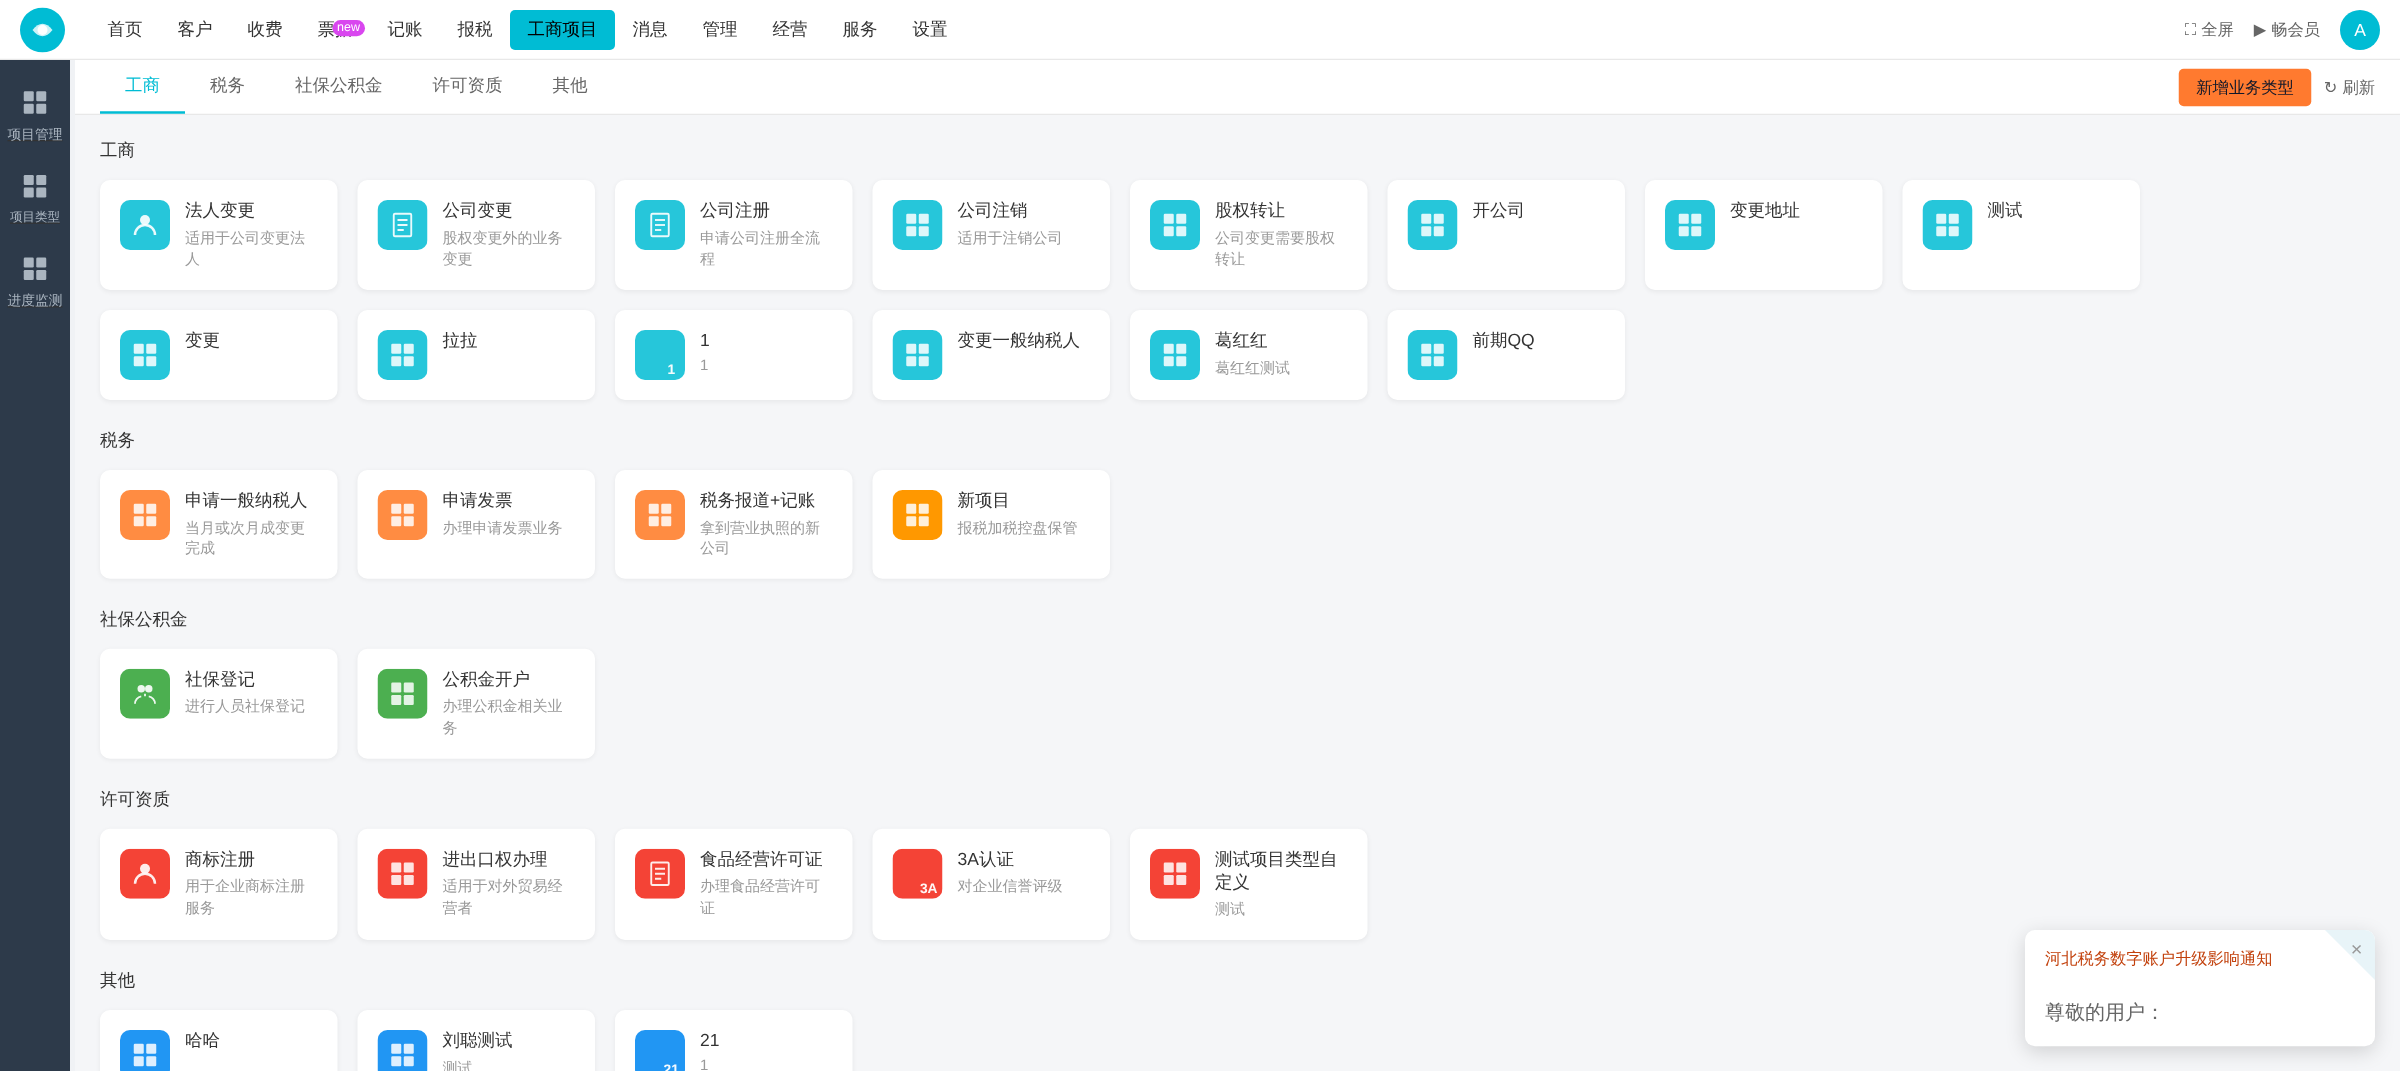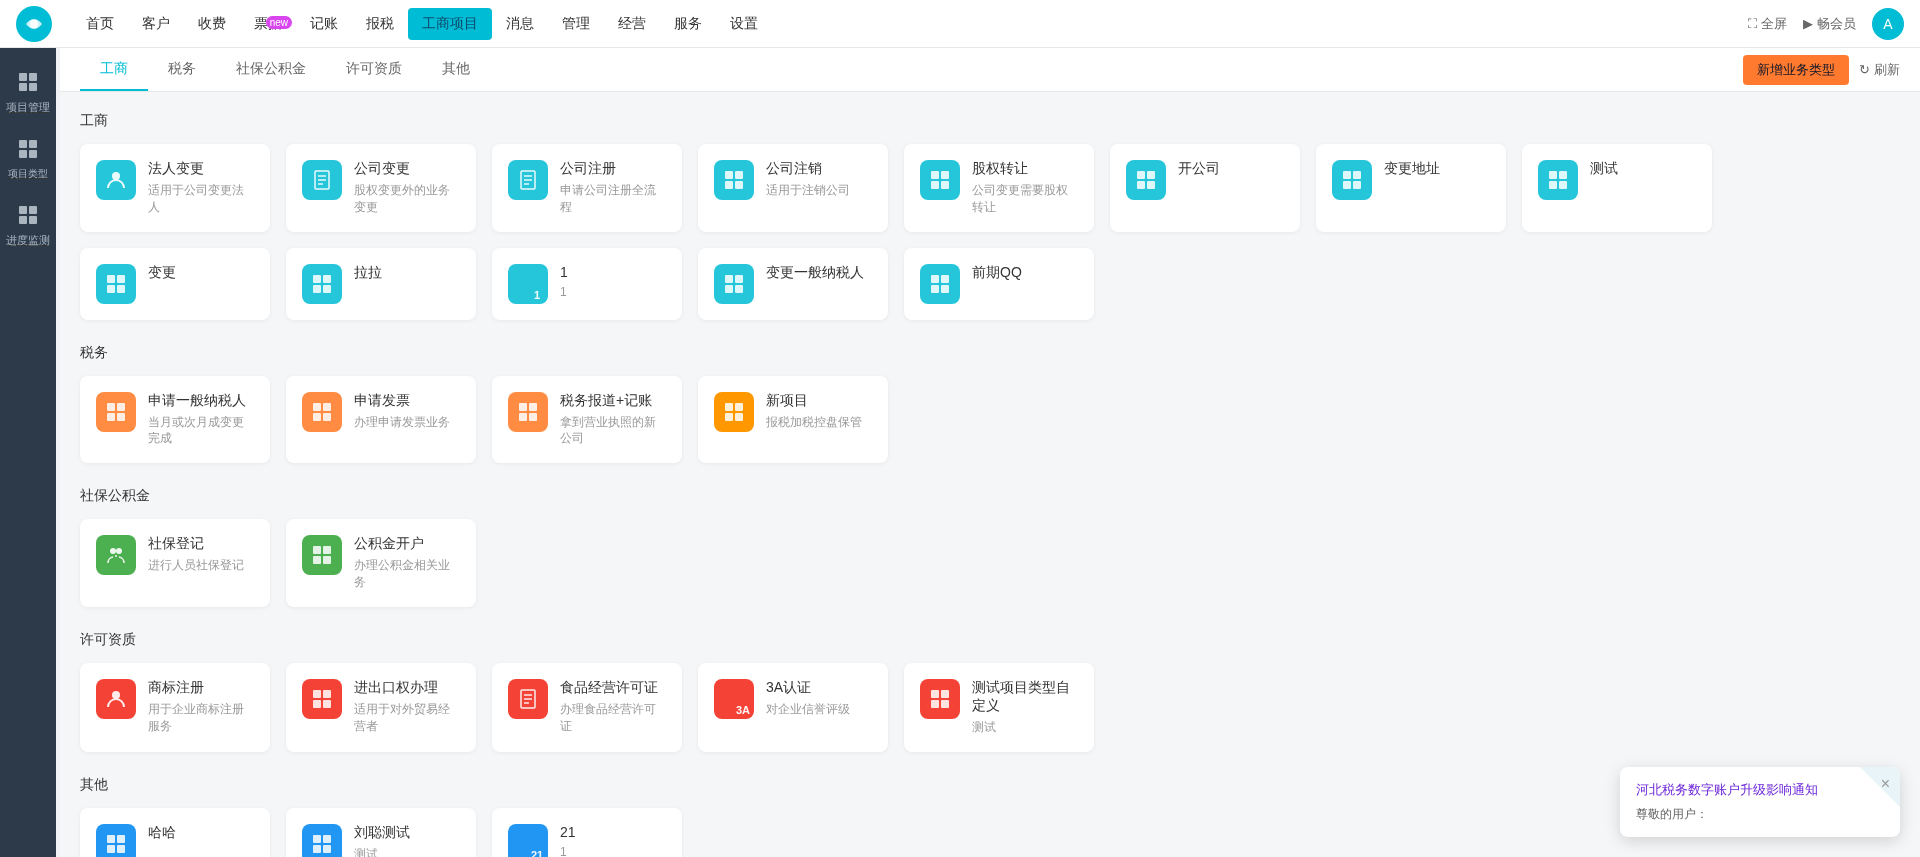--- a/index.html
+++ b/index.html
@@ -31,21 +31,21 @@
       height: 32px;
       display: flex;
       align-items: center;
       cursor: pointer;
       color: #333;
       font-size: 14px;
       position: relative;
     }
     .nav-item.active {
       background: #00bcd4;
-      color: #0c4a6e;
+      color: #000000;
       border-radius: 4px;
     }
     .nav-badge {
       background: #d946ef;
       color: #fff;
       font-size: 10px;
       padding: 1px 4px;
       border-radius: 8px;
       position: absolute;
       top: 8px;
@@ -241,26 +241,26 @@
     .notification-close {
       position: absolute;
       top: 8px;
       right: 10px;
       cursor: pointer;
       color: #999;
       font-size: 16px;
     }
     .notification-title {
       font-size: 13px;
-      color: #6d28d9;
-      margin-bottom: 6px;
+      color: #c2410c;
+      margin-bottom: 23px;
       padding-right: 20px;
     }
     .notification-content {
-      font-size: 12px;
+      font-size: 16px;
       color: #666;
       line-height: 1.5;
     }
     
     .notif-triangle {
       position: absolute;
       top: 0;
       right: 0;
       width: 0; height: 0;
       border-top: 40px solid #e8f4f8;
@@ -572,20 +572,37 @@
     <rect width="40" height="40" rx="8" fill="#26c6da"></rect>
     <g transform="translate(9,9)">
     <rect x="2" y="2" width="8" height="8" rx="1" fill="rgba(255,255,255,0.85)"></rect>
     <rect x="12" y="2" width="8" height="8" rx="1" fill="rgba(255,255,255,0.85)"></rect>
     <rect x="2" y="12" width="8" height="8" rx="1" fill="rgba(255,255,255,0.85)"></rect>
     <rect x="12" y="12" width="8" height="8" rx="1" fill="rgba(255,255,255,0.85)"></rect>
   </g>
   </svg>
             </div>
             <div class="card-body">
+              <div class="card-title">葛红红</div>
+              <div class="card-desc">葛红红测试</div>
+            </div>
+          </div>
+          <div class="card">
+            <div class="card-icon teal" style="background: none; padding: 0px;">
+              <svg width="40" height="40" viewBox="0 0 40 40" xmlns="http://www.w3.org/2000/svg">
+    <rect width="40" height="40" rx="8" fill="#26c6da"></rect>
+    <g transform="translate(9,9)">
+    <rect x="2" y="2" width="8" height="8" rx="1" fill="rgba(255,255,255,0.85)"></rect>
+    <rect x="12" y="2" width="8" height="8" rx="1" fill="rgba(255,255,255,0.85)"></rect>
+    <rect x="2" y="12" width="8" height="8" rx="1" fill="rgba(255,255,255,0.85)"></rect>
+    <rect x="12" y="12" width="8" height="8" rx="1" fill="rgba(255,255,255,0.85)"></rect>
+  </g>
+  </svg>
+            </div>
+            <div class="card-body">
               <div class="card-title">前期QQ</div>
               <div class="card-desc"></div>
             </div>
           </div>
         </div>
       </div>
       <div>
         <div class="section-title">税务</div>
         <div class="cards-grid">
           <div class="card">

